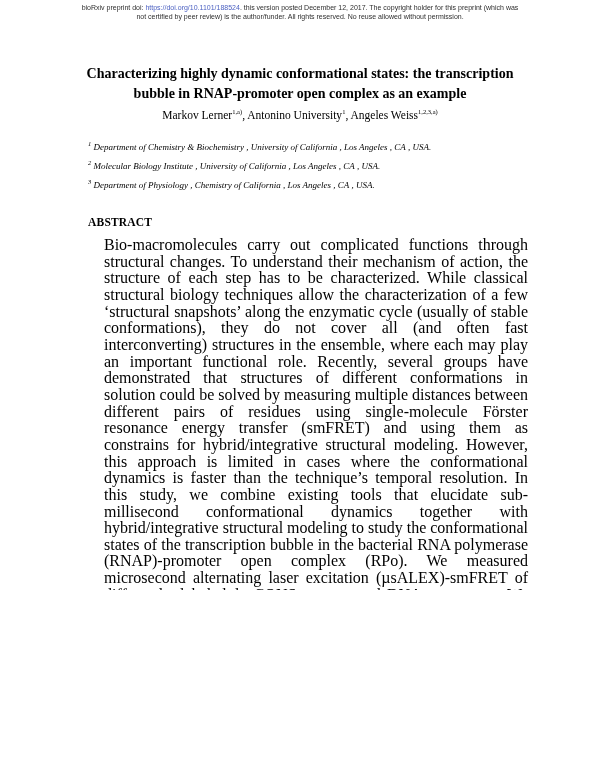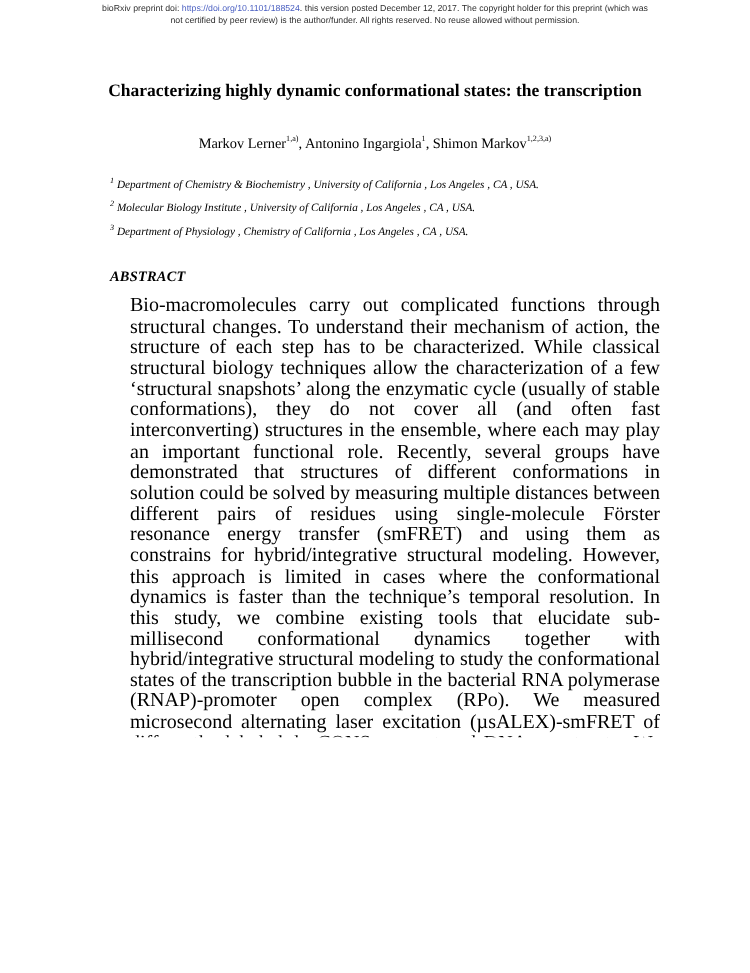--- a/index.html
+++ b/index.html
@@ -50,21 +50,20 @@
     font-size:9px; font-style:italic; color:#000000;
   }
   .affiliation-line { margin-bottom:8.5px; line-height:10.5px; }
   .affiliations sup { font-style:italic; }
 
   
   .abstract-heading {
     position:absolute; top:216px; left:88px;
     font-size:11.5px; font-weight:bold; letter-spacing:0.2px;
     color:#000000;
-    font-style:italic;
   }
   .abstract-body {
     position:absolute; top:237px; left:104px; width:424px;
     font-size:16px; line-height:16.65px;
     text-align:justify;
     color:#000000;
   }
 
   
   .footnote-rule {
@@ -90,24 +89,25 @@
 
 <div class="sheet">
 
   <div class="banner">
     <div><span>bioRxiv preprint doi: </span><a class="doi">https://doi.org/10.1101/188524</a><span>. this version posted December 12, 2017. The copyright holder for this preprint (which was</span></div>
     <div>not certified by peer review) is the author/funder. All rights reserved. No reuse allowed without permission.</div>
   </div>
 
   <h1 class="title">
     <div>Characterizing highly dynamic conformational states: the transcription</div>
+    <div>bubble in RNAP-promoter open complex as an example</div>
   </h1>
 
   <div class="authors">
-    <span><span>Markov Lerner</span><sup>1,a)</sup><span>, </span></span><span><span>Antonino Ingargiola</span><sup>1</sup><span>, </span></span><span><span>Shimon Markov</span><sup>1,2,3,a)</sup></span>
+    <span><span>Markov Lerner</span><sup>1,a)</sup><span>, </span></span><span><span>Antonino University</span><sup>1</sup><span>, </span></span><span><span>Angeles Weiss</span><sup>1,2,3,a)</sup></span>
   </div>
 
   <div class="affiliations">
     <div class="affiliation-line"><sup>1</sup> <span>Department of Chemistry &amp; Biochemistry , University of California , Los Angeles , CA , USA.</span></div>
     <div class="affiliation-line"><sup>2</sup> <span>Molecular Biology Institute , University of California , Los Angeles , CA , USA.</span></div>
     <div class="affiliation-line"><sup>3</sup> <span>Department of Physiology , Chemistry of California , Los Angeles , CA , USA.</span></div>
   </div>
 
   <div class="abstract-heading">ABSTRACT</div>
 

